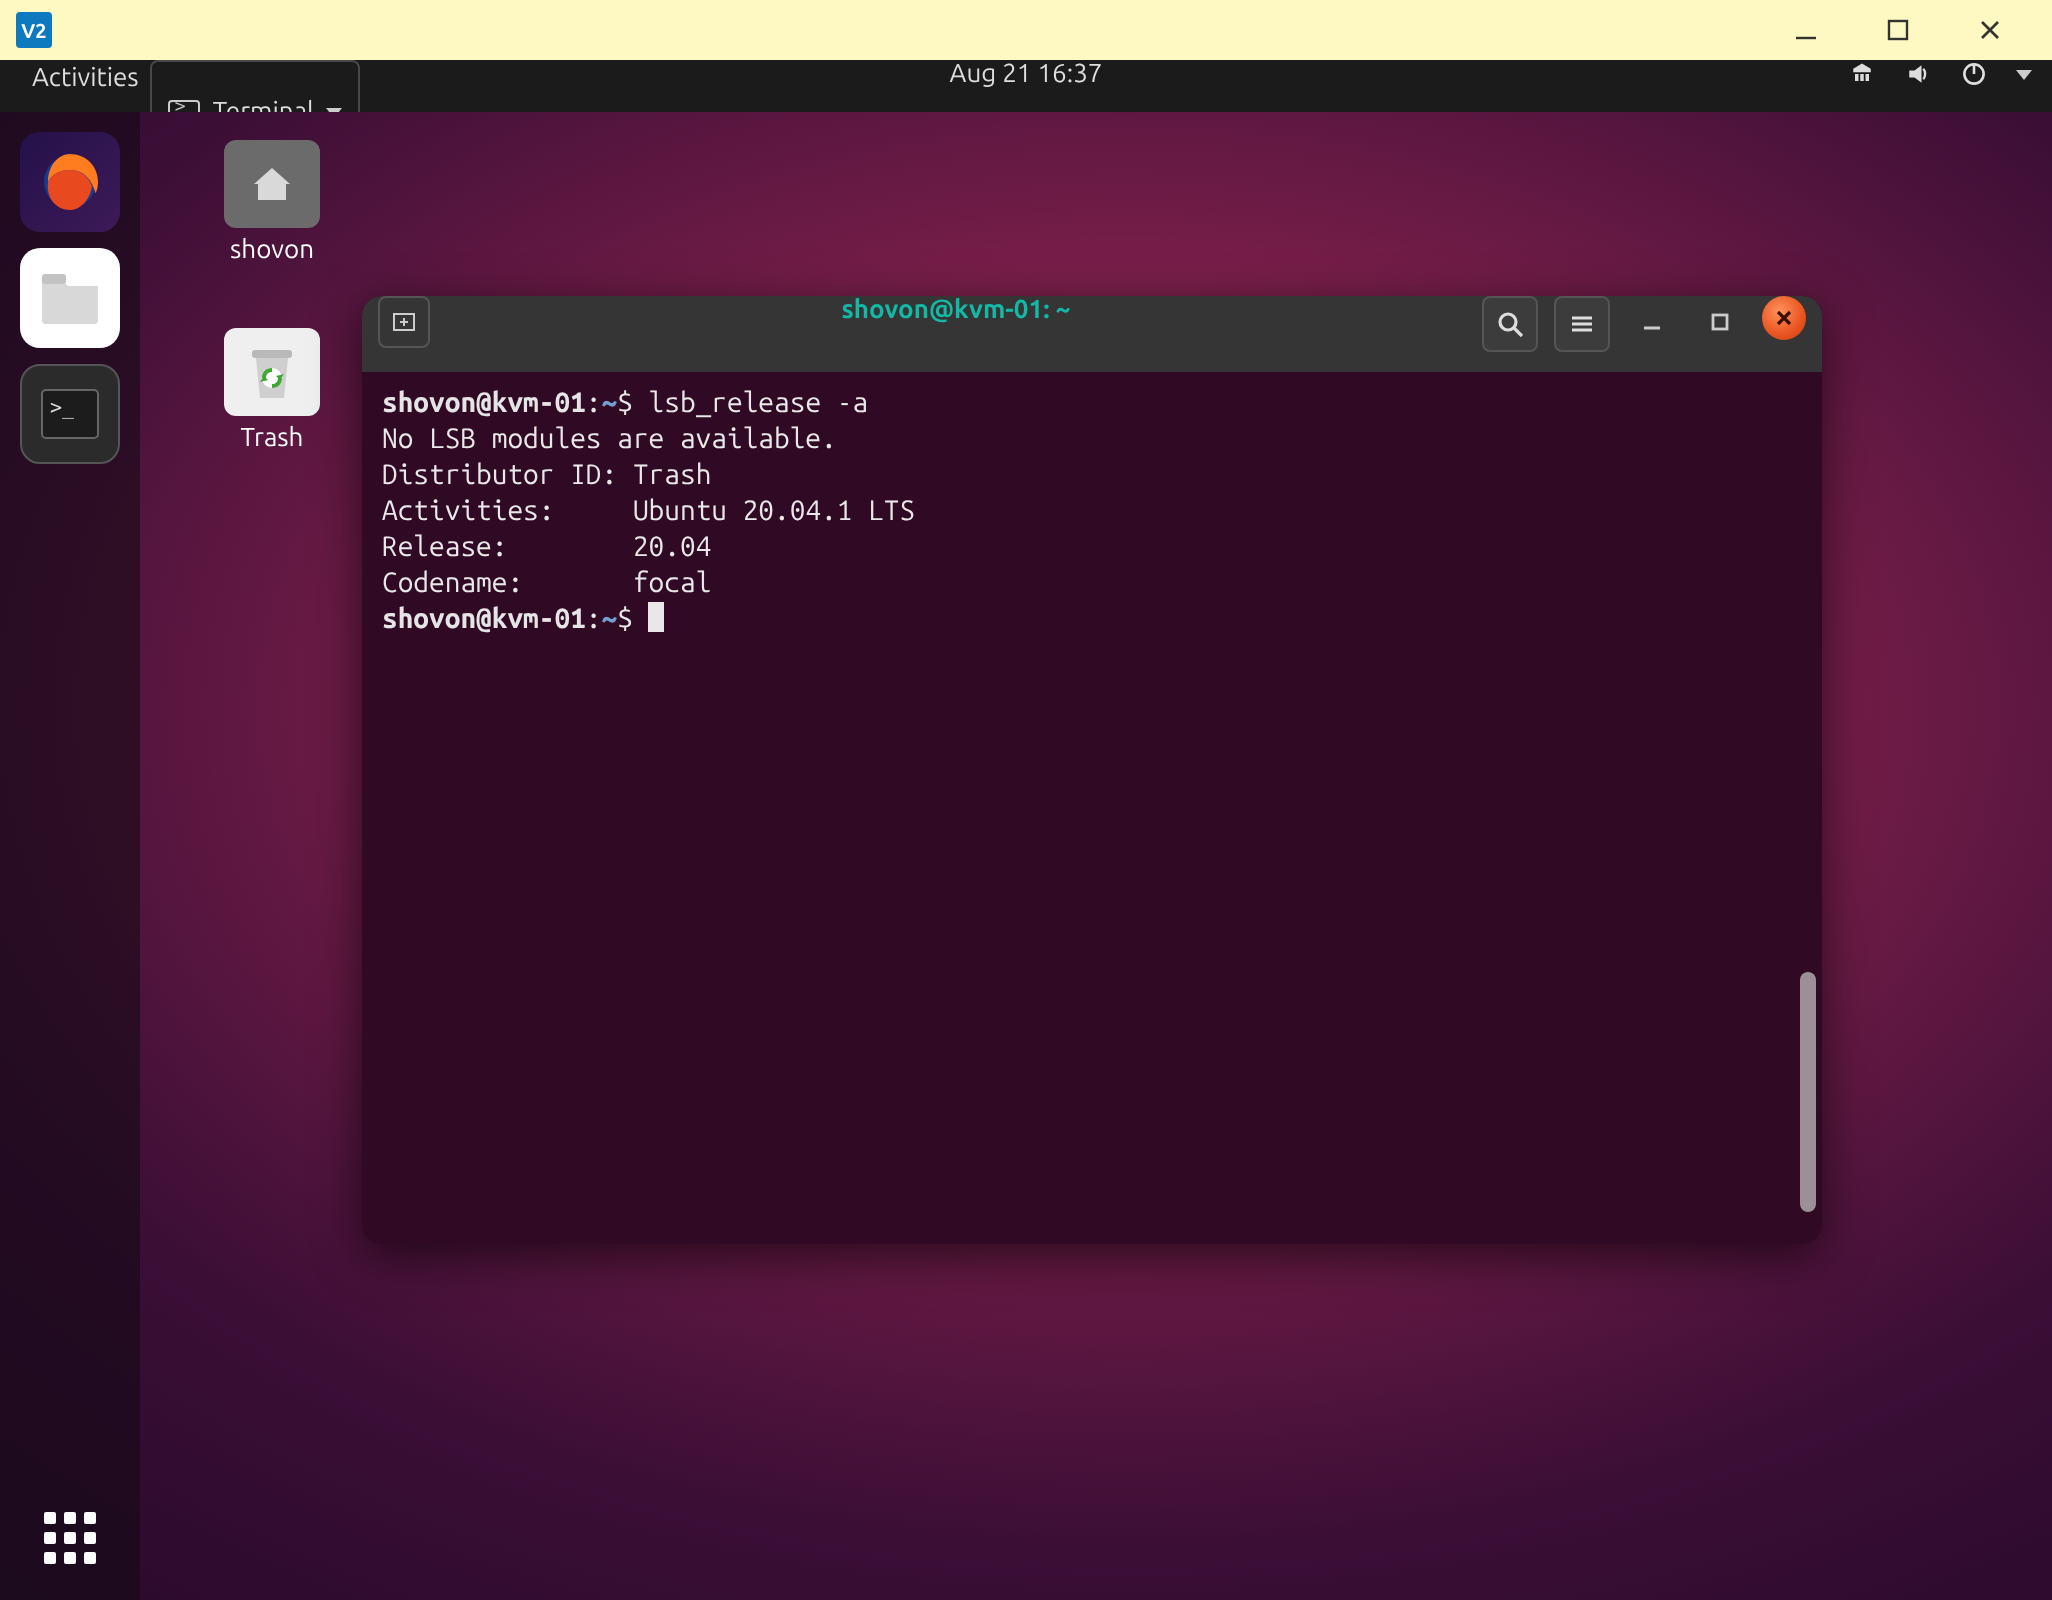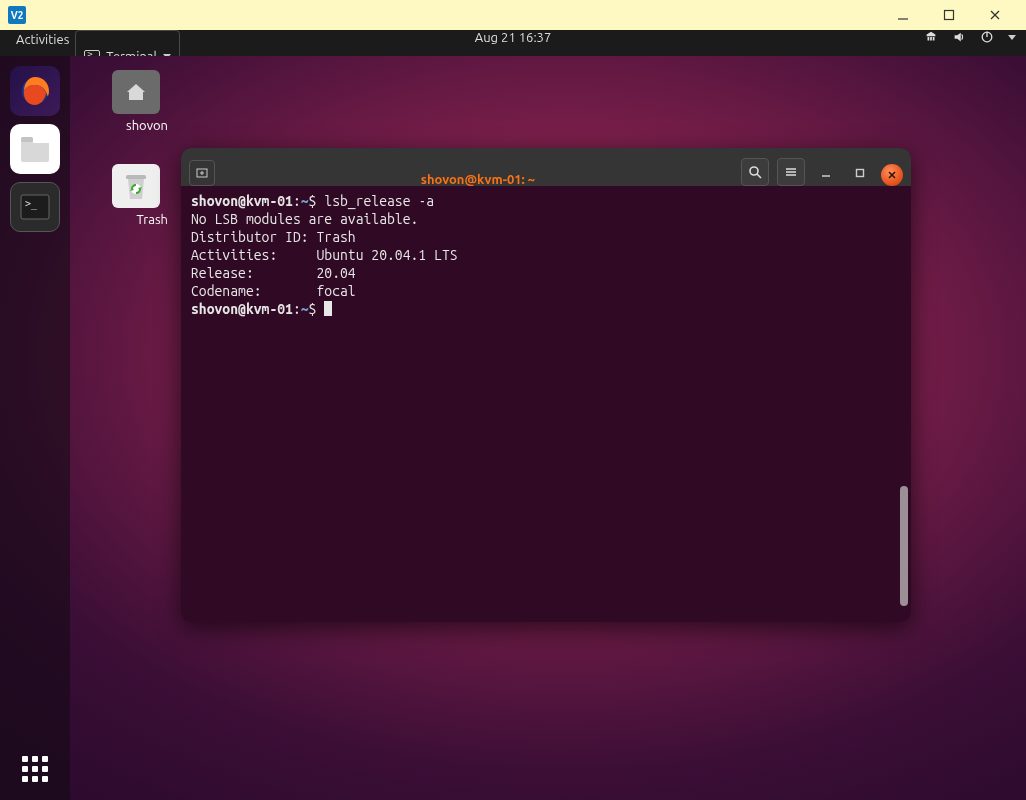--- a/index.html
+++ b/index.html
@@ -29,30 +29,30 @@
 
 .dock { position: absolute; left: 0; top: 0; width: 70px; height: 100%; background: rgba(20,10,22,.6); display: flex; flex-direction: column; align-items: center; padding-top: 10px; gap: 8px; }
 .dock .app { width: 50px; height: 50px; border-radius: 10px; display: flex; align-items: center; justify-content: center; }
 .dock .firefox { background: linear-gradient(135deg,#24114a,#3d1a57); }
 .dock .files { background: #fff; }
 .dock .terminal-app { background: #2b2b2b; border: 1px solid #555; }
 .dock .show-apps { position: absolute; bottom: 18px; left: 0; width: 70px; display: flex; justify-content: center; }
 .dock .dots { width: 26px; height: 26px; display: grid; grid-template-columns: repeat(3,6px); grid-template-rows: repeat(3,6px); gap: 4px; }
 .dock .dots span { width: 6px; height: 6px; background: #fff; border-radius: 1px; }
 
-.desk-icon { position: absolute; width: 64px; text-align: right; color: #fff; font-size: 13px; }
+.desk-icon { position: absolute; width: 64px; text-align: center; color: #fff; font-size: 13px; }
 .desk-icon .squ { width: 48px; height: 44px; margin: 0 auto 4px; border-radius: 6px; display:flex; align-items:center; justify-content:center;}
 .desk-icon.home { left: 104px; top: 14px; }
 .desk-icon.home .squ { background: #6b6b6b; }
 .desk-icon.trash { left: 104px; top: 108px; }
 .desk-icon.trash .squ { background: #efefef; }
 
 
 .term-win { position: absolute; left: 181px; top: 92px; width: 730px; height: 474px; background: #300a24; border-radius: 10px; box-shadow: 0 6px 24px rgba(0,0,0,.6); overflow: hidden; }
-.term-hdr { height: 38px; background: #353535; display: flex; align-items: flex-end; padding: 0 8px; gap: 8px; color: #f97316; font-size: 13px; }
+.term-hdr { height: 38px; background: #353535; display: flex; align-items: flex-start; padding: 0 8px; gap: 8px; color: #14b8a6; font-size: 13px; }
 .term-hdr .new-tab { width: 26px; height: 26px; display:flex;align-items:center;justify-content:center;border: 1px solid #555; border-radius: 4px; }
 .term-hdr .title { flex: 1; text-align: center; font-weight: bold; }
 .term-hdr .tool { width: 28px; height: 28px; display:flex;align-items:center;justify-content:center;border: 1px solid #555; border-radius:4px; background:#3c3c3c;}
 .term-hdr .wbtn { width: 26px; height: 26px; display:flex;align-items:center;justify-content:center; }
 .term-hdr .close { width: 22px; height: 22px; border-radius: 50%; background: radial-gradient(circle at 40% 35%, #ff915c, #e95420 60%, #c23f0f); display:flex;align-items:center;justify-content:center;}
 .term-body { position:relative; padding: 6px 10px; font-family: "Ubuntu Mono","DejaVu Sans Mono",monospace; font-size: 14px; line-height: 18px; color: #e8e8e8; white-space: pre; height: calc(100% - 38px); }
 .term-body .u { color: #e5e5e5; font-weight: bold; }
 .term-body .p { color: #729fcf; font-weight: bold; }
 .term-body .cursor { display:inline-block; width:8px; height:15px; background:#e8e8e8; vertical-align:-2px;}
 .term-scroll { position:absolute; right:3px; top:300px; width:8px; height:120px; background:#9c8f96; border-radius:4px; }

